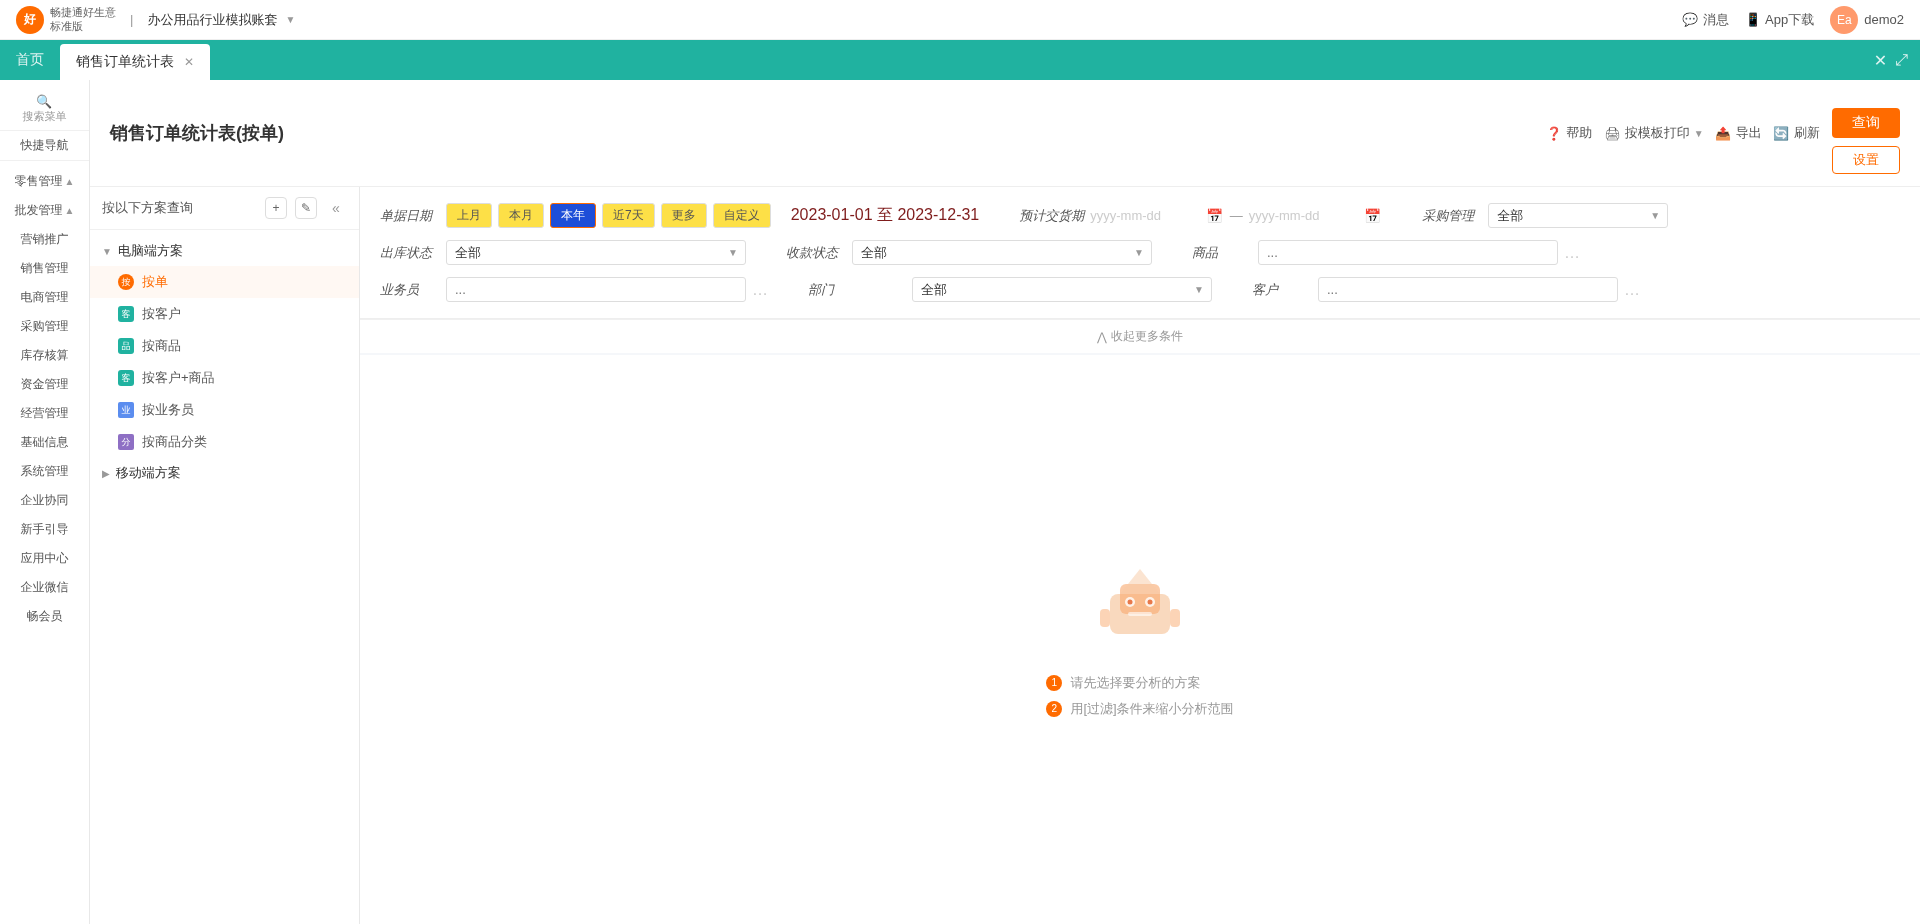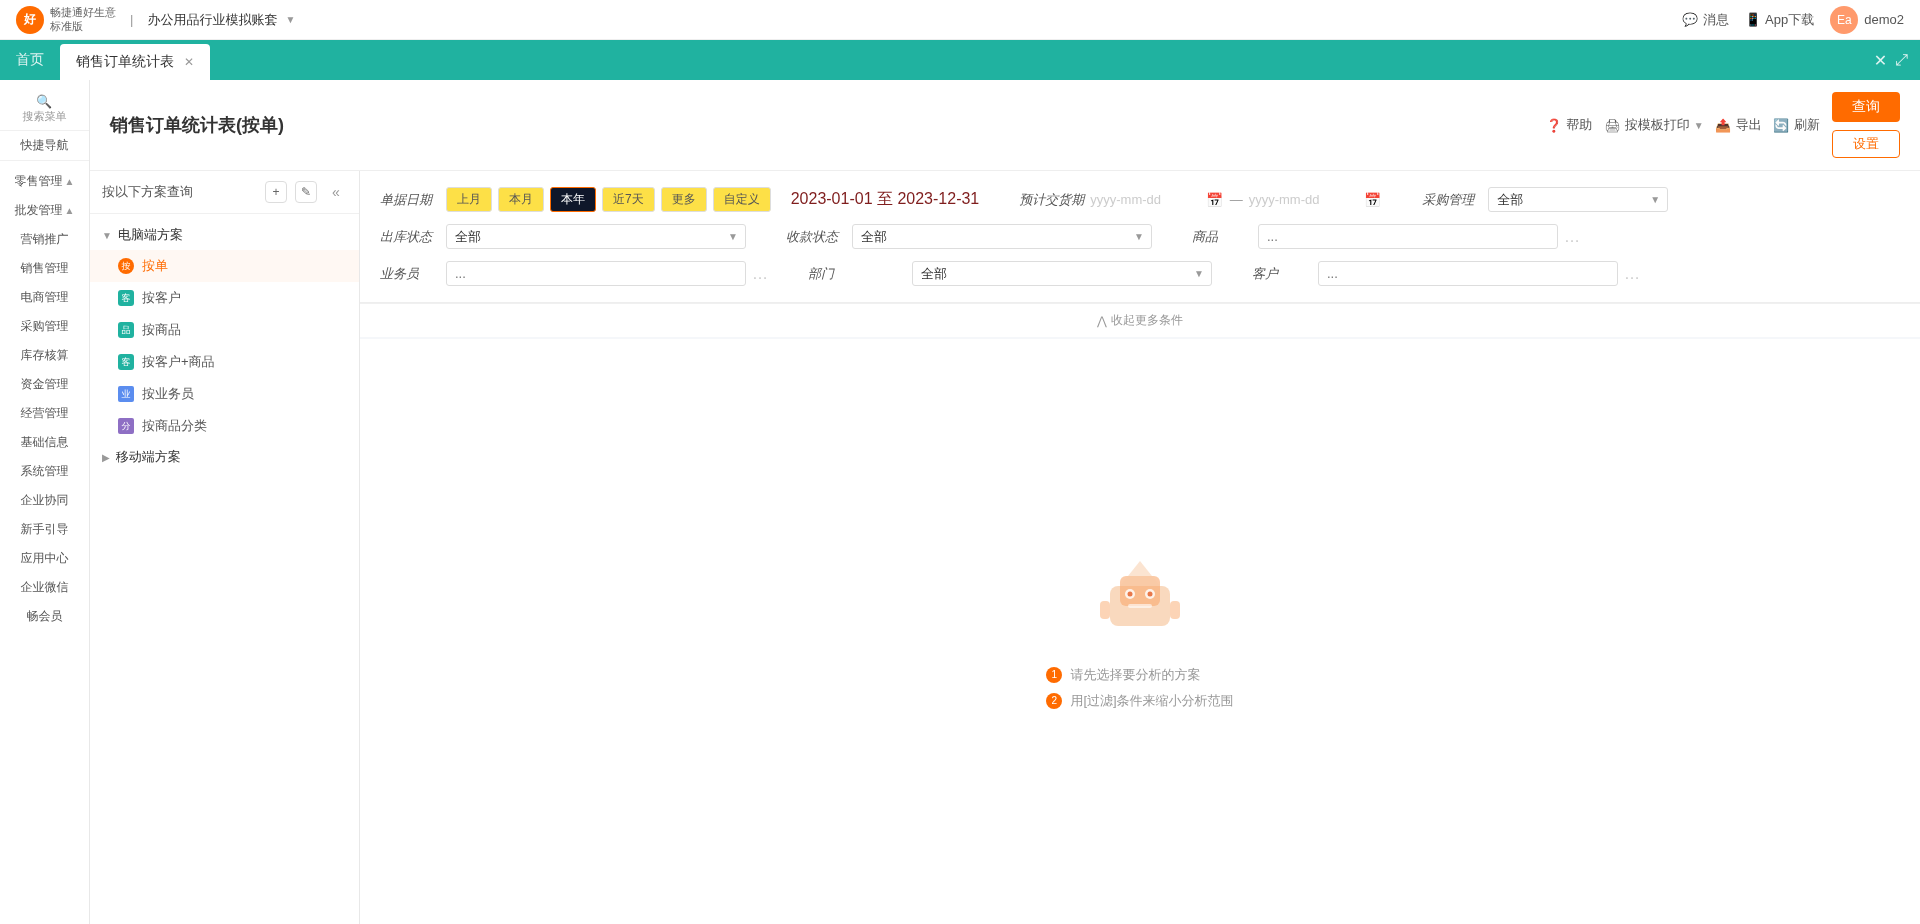--- a/index.html
+++ b/index.html
@@ -73,21 +73,21 @@
     
     .right-content { flex: 1; overflow-y: auto; display: flex; flex-direction: column; }
 
     
     .filter-area { background: #fff; padding: 16px 20px; border-bottom: 1px solid #eee; }
     .filter-row { display: flex; align-items: center; gap: 20px; margin-bottom: 12px; flex-wrap: wrap; }
     .filter-row:last-child { margin-bottom: 0; }
     .filter-label { color: #555; font-size: 13px; white-space: nowrap; min-width: 60px; font-style: italic; }
     .filter-date-group { display: flex; align-items: center; gap: 6px; }
     .date-btn { padding: 3px 10px; border: 1px solid #ddd; border-radius: 3px; cursor: pointer; font-size: 12px; color: #555; background: #fde047; }
-    .date-btn.active { background: #0f172a; color: #fff; border-color: #ff6b00; }
+    .date-btn.active { background: #1d4ed8; color: #fff; border-color: #ff6b00; }
     .filter-input { border: 1px solid #ddd; border-radius: 3px; padding: 4px 8px; font-size: 13px; color: #333; min-width: 160px; background: #fff; }
     .filter-select { border: 1px solid #ddd; border-radius: 3px; padding: 4px 28px 4px 8px; font-size: 13px; color: #333; min-width: 160px; background: #fff; appearance: none; cursor: pointer; }
     .filter-select-wrap { position: relative; display: inline-flex; align-items: center; }
     .filter-select-wrap .arrow { position: absolute; right: 8px; color: #999; font-size: 10px; pointer-events: none; }
     .filter-item { display: flex; align-items: center; gap: 6px; }
     .filter-date-separator { color: #999; }
     .filter-cal-icon { color: #ff6b00; cursor: pointer; font-size: 14px; }
     .date-placeholder { color: #ccc; font-size: 13px; min-width: 110px; display: inline-block; }
 
     
@@ -95,21 +95,21 @@
     .collapse-text { color: #999; font-size: 12px; display: flex; align-items: center; gap: 4px; }
 
     
     .empty-state { flex: 1; display: flex; flex-direction: column; align-items: center; justify-content: center; background: #fff; margin-top: 2px; }
     .empty-icon { width: 100px; height: 100px; margin-bottom: 20px; }
     .empty-hints { list-style: none; }
     .empty-hints li { color: #999; font-size: 13px; margin-bottom: 8px; display: flex; align-items: center; gap: 8px; }
     .hint-num { width: 16px; height: 16px; border-radius: 50%; background: #ff6b00; color: #fff; font-size: 10px; display: flex; align-items: center; justify-content: center; flex-shrink: 0; }
 
     
-    .query-btns { display: flex; flex-direction: column; gap: 4px; }
+    .query-btns { display: flex; flex-direction: column; gap: 4px; margin-top: 16px; }
 
     .print-btn { display: flex; align-items: center; gap: 4px; }
   </style>
 </head>
 <body>
 
 <div class="top-bar">
   <div class="top-bar-left">
     <div class="logo-area">
       <div class="logo-icon">好</div>

